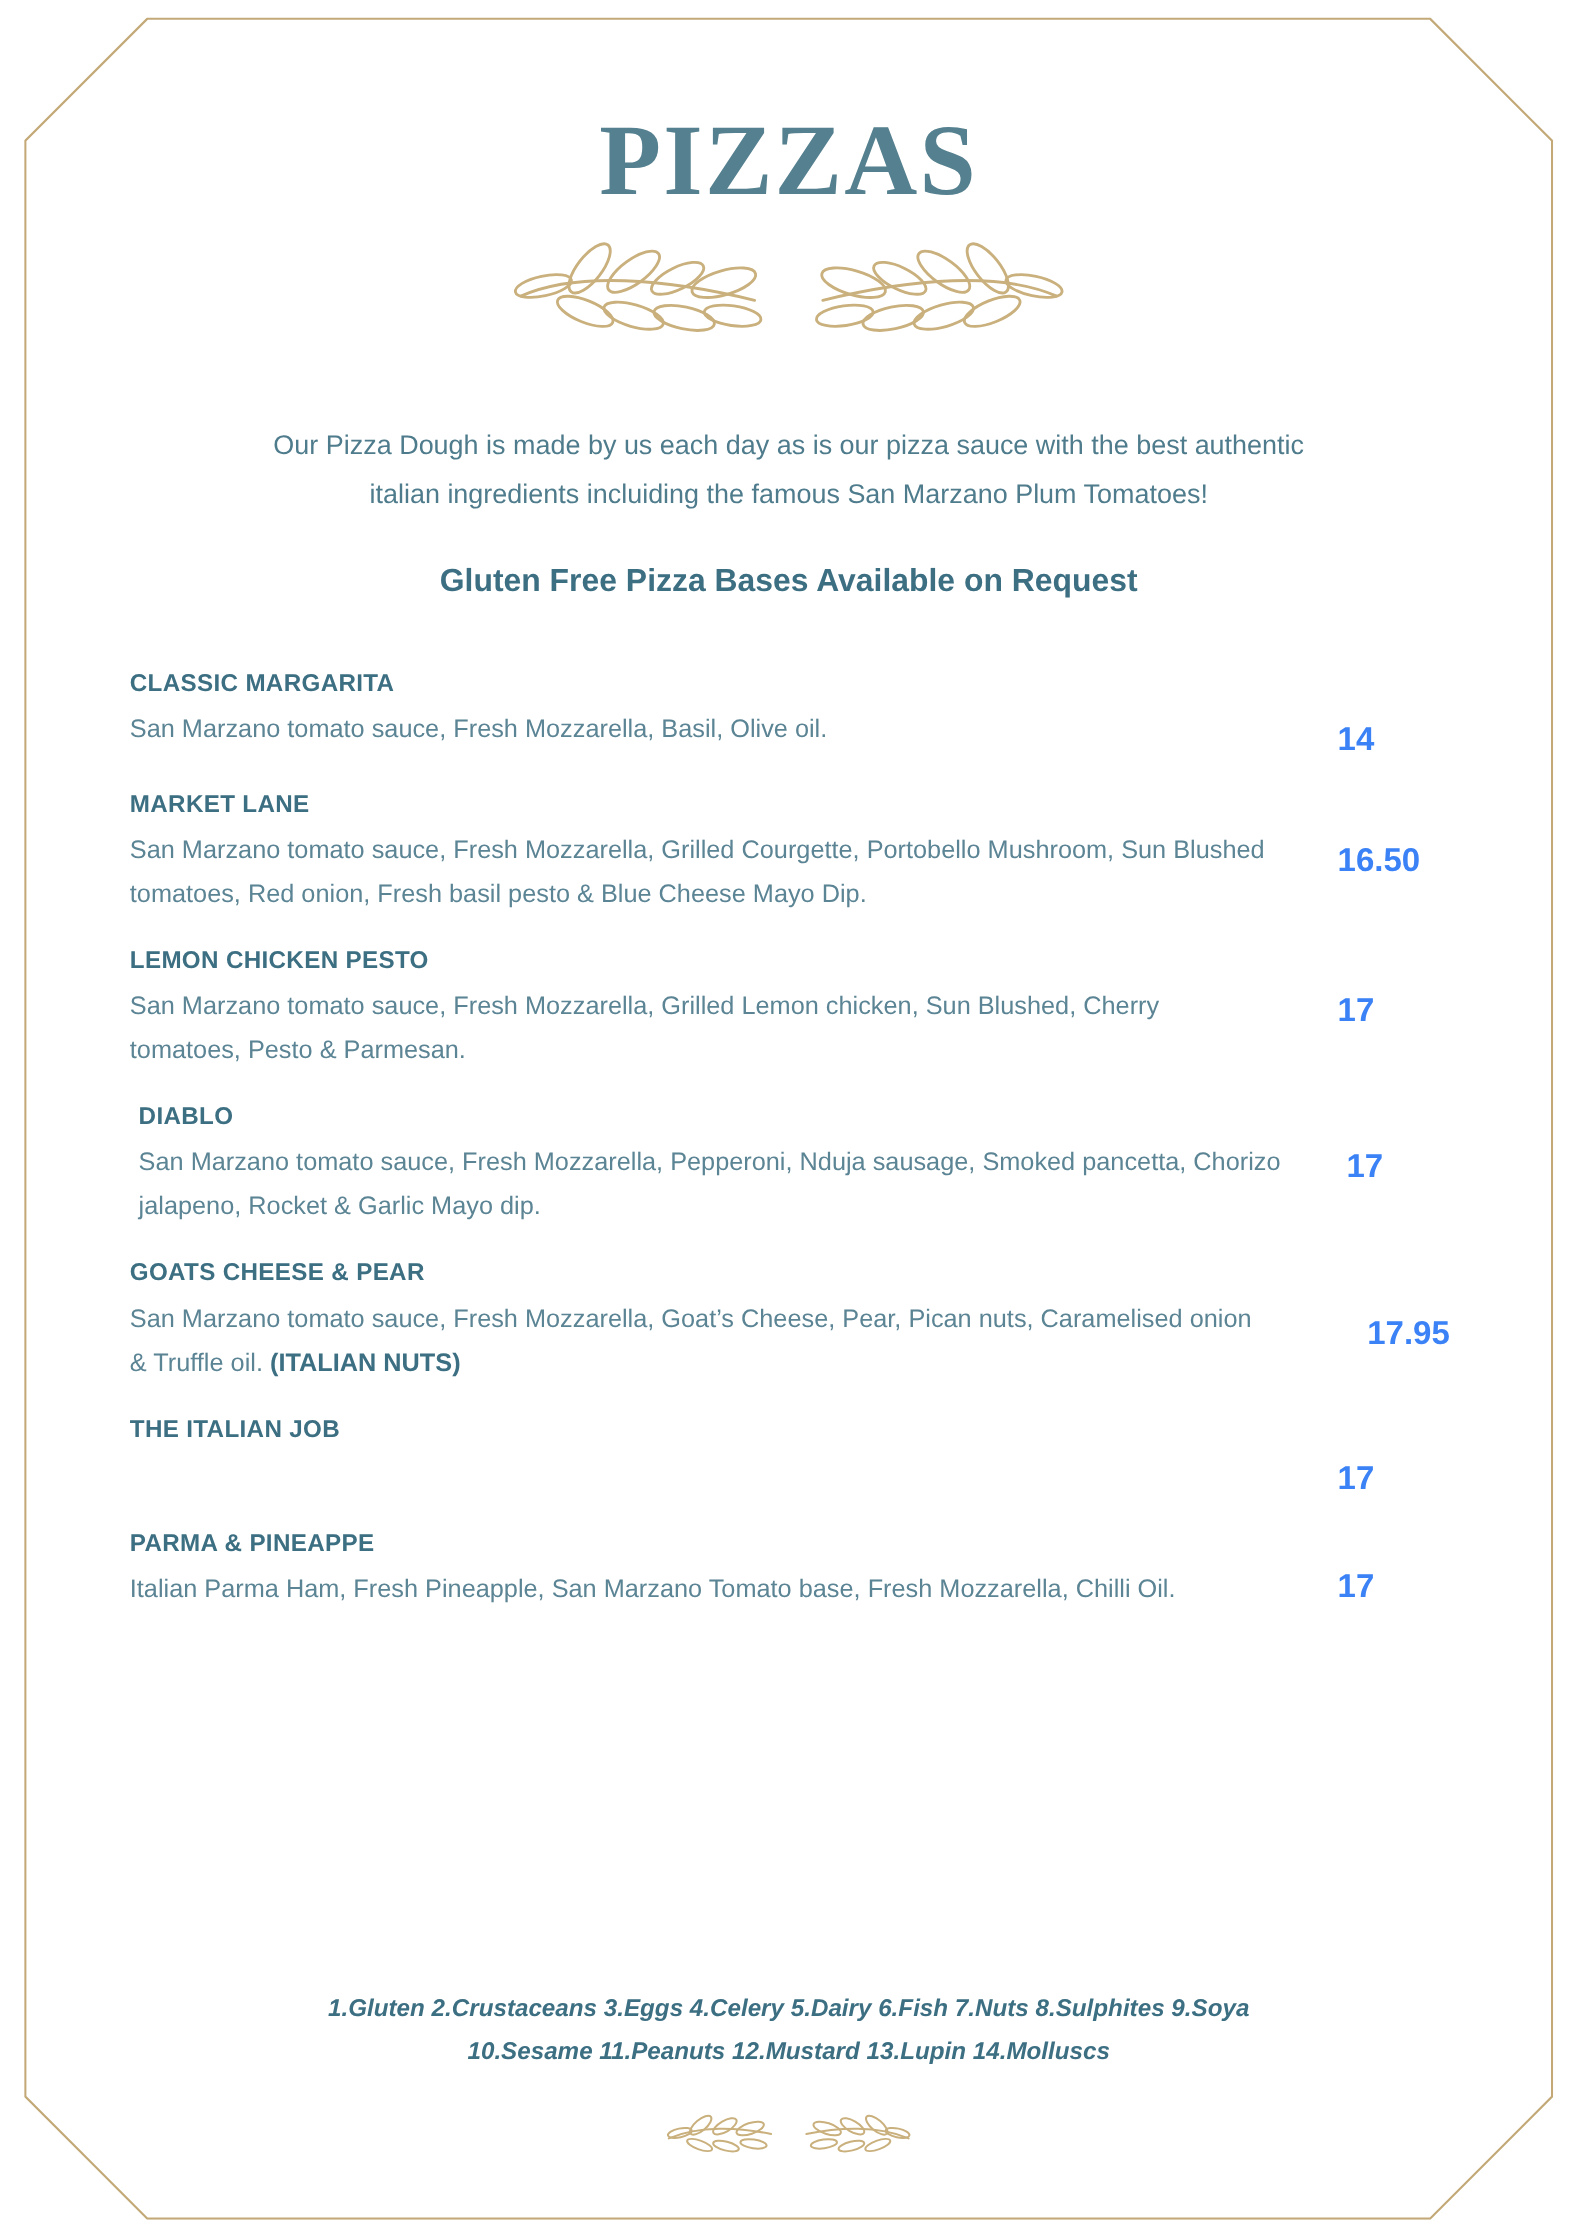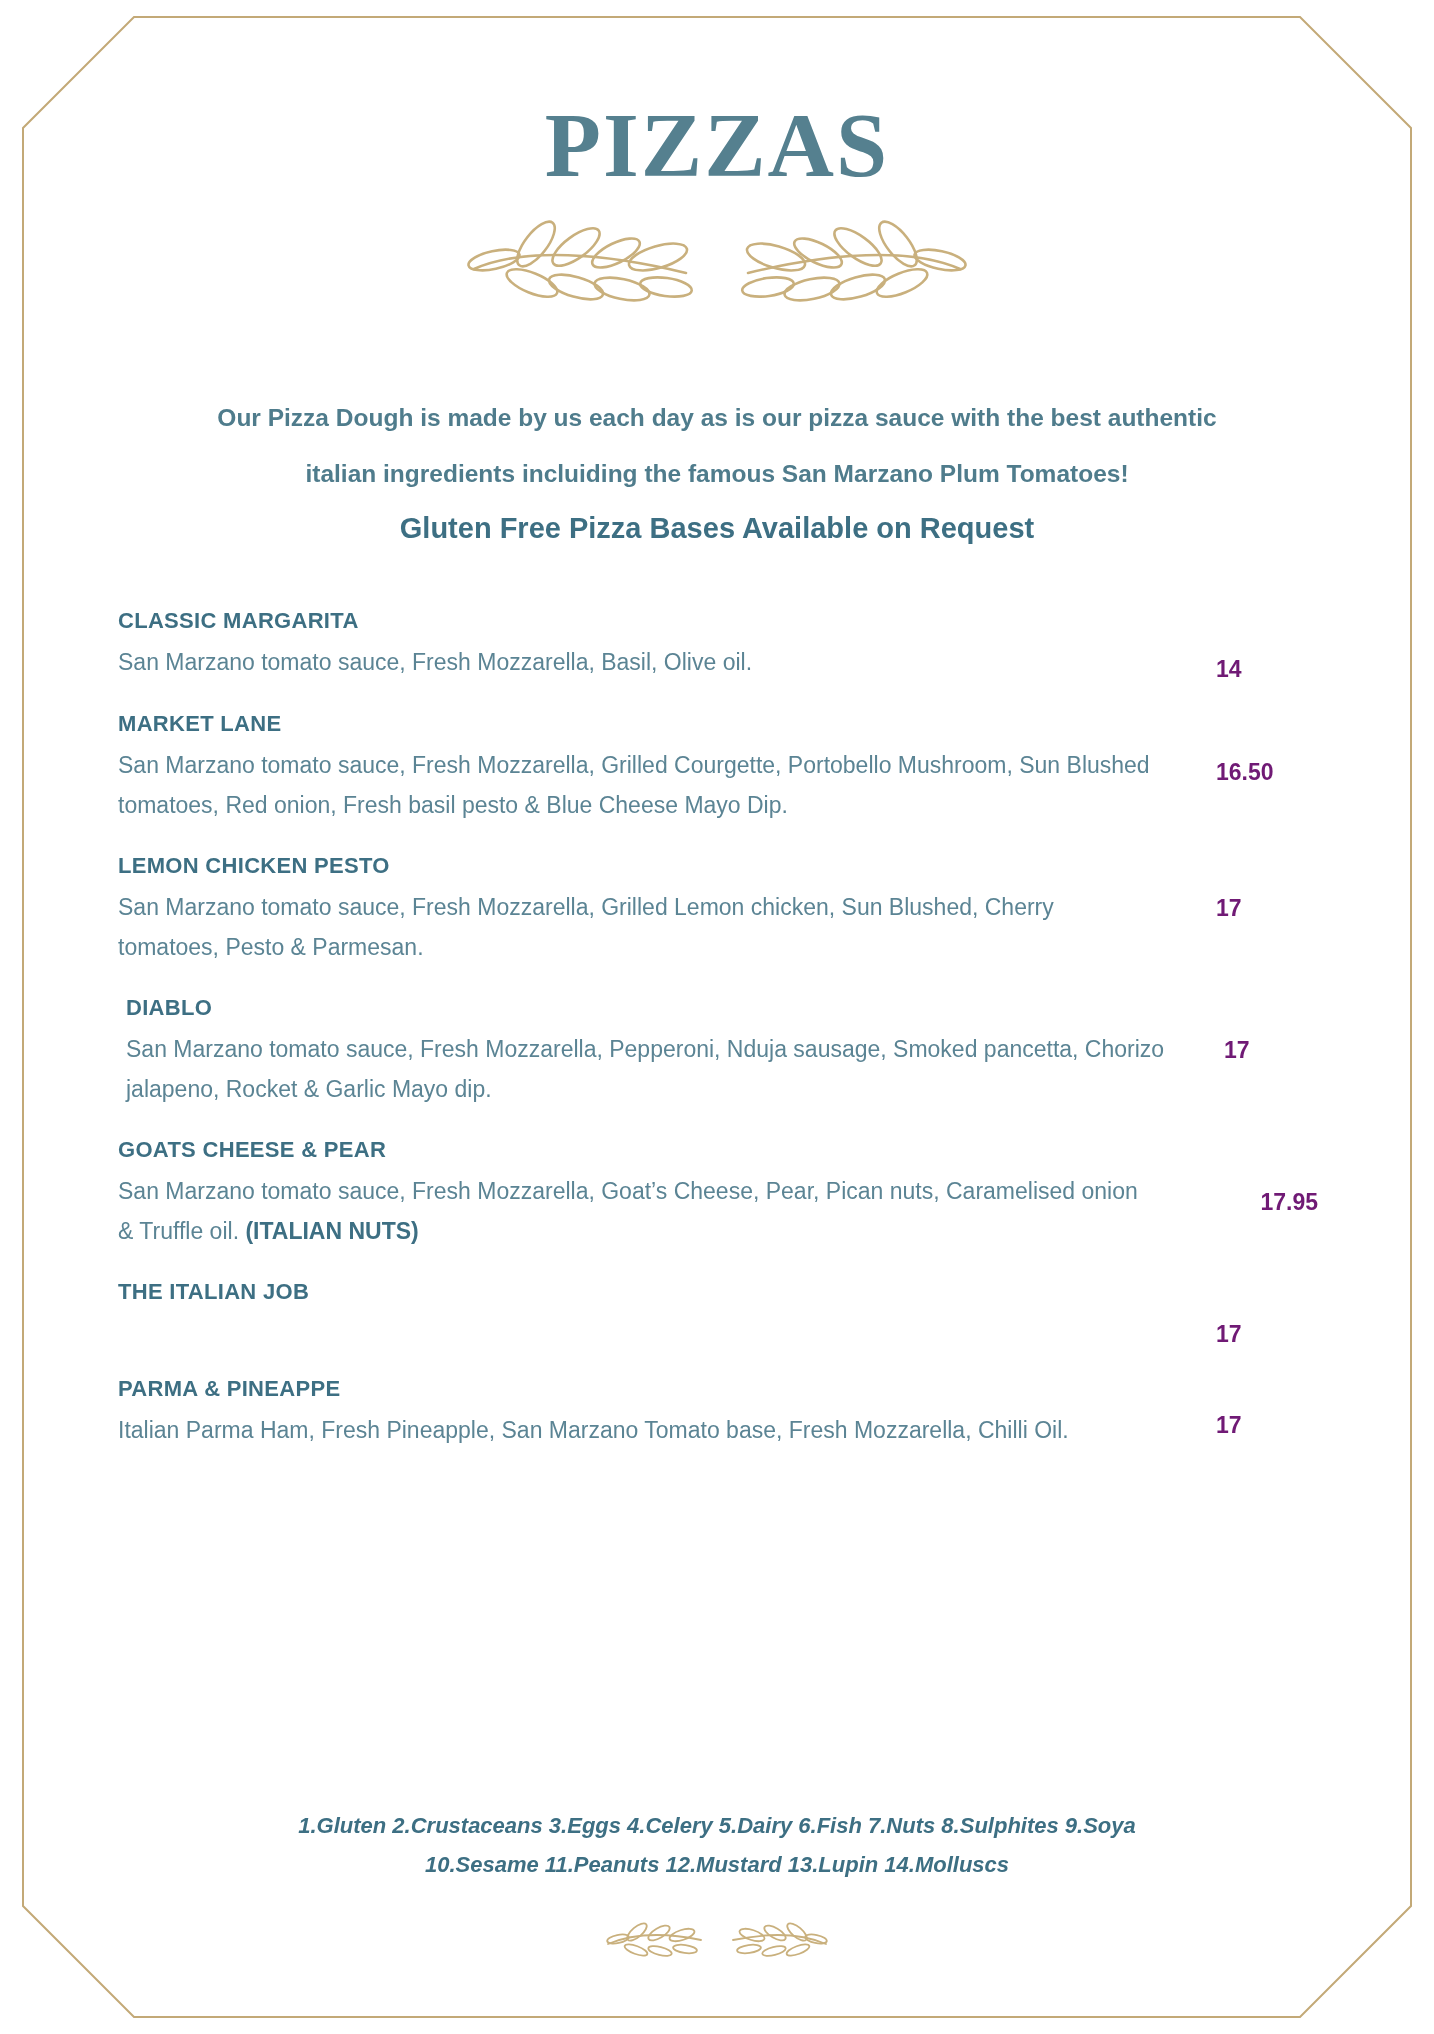--- a/index.html
+++ b/index.html
@@ -57,21 +57,21 @@
   .intro {
     position: absolute;
     left: 120px;
     width: 1194px;
     top: 382px;
     text-align: center;
     color: #4f7c8c;
     font-size: 24.5px;
     line-height: 1.62;
   }
-  .intro p { margin: 16px; font-weight: bold; }
+  .intro p { margin: 4px; }
   .gf-note {
     position: absolute;
     left: 120px;
     width: 1194px;
     top: 512px;
     text-align: center;
     color: #3d6f83;
     font-size: 29px;
     font-weight: 700;
   }
@@ -100,23 +100,23 @@
   .item-desc {
     color: #5b8494;
     font-size: 23px;
     line-height: 1.72;
     margin: 0;
   }
   .item-desc b { color: #3d6f83; font-weight: 700; }
   .item-price {
     flex: 1 1 auto;
     text-align: left;
-    color: #701a75;
-    font-weight: 700;
-    font-size: 23px;
+    color: #3b82f6;
+    font-weight: 700;
+    font-size: 30px;
     padding-left: 58px;
   }
 
   
   .menu-item.m0 .item-price { padding-top: 48px; }
   .menu-item.m1 .item-price { padding-top: 48px; }
   .menu-item.m2 .item-price { padding-top: 42px; }
   .menu-item.m3 .item-price { padding-top: 42px; }
   .menu-item.m4 .item-price { padding-top: 52px; text-align: right; }
   .menu-item.m5 .item-price { padding-top: 42px; }

